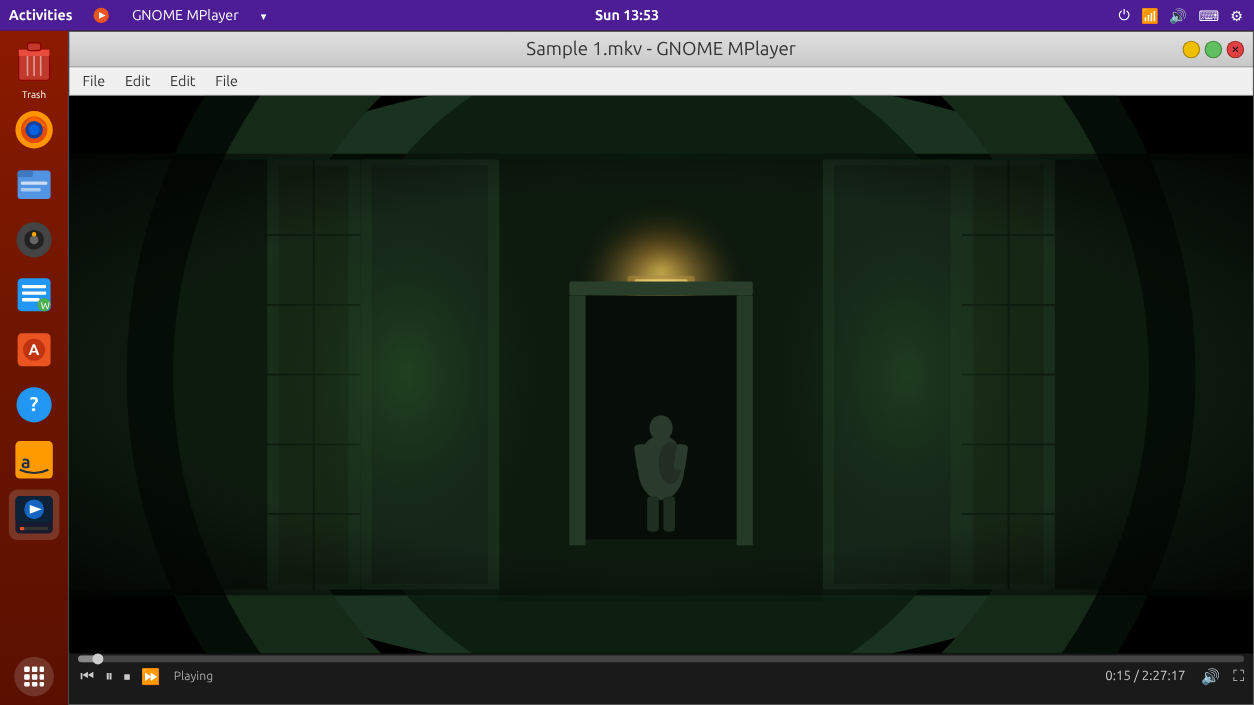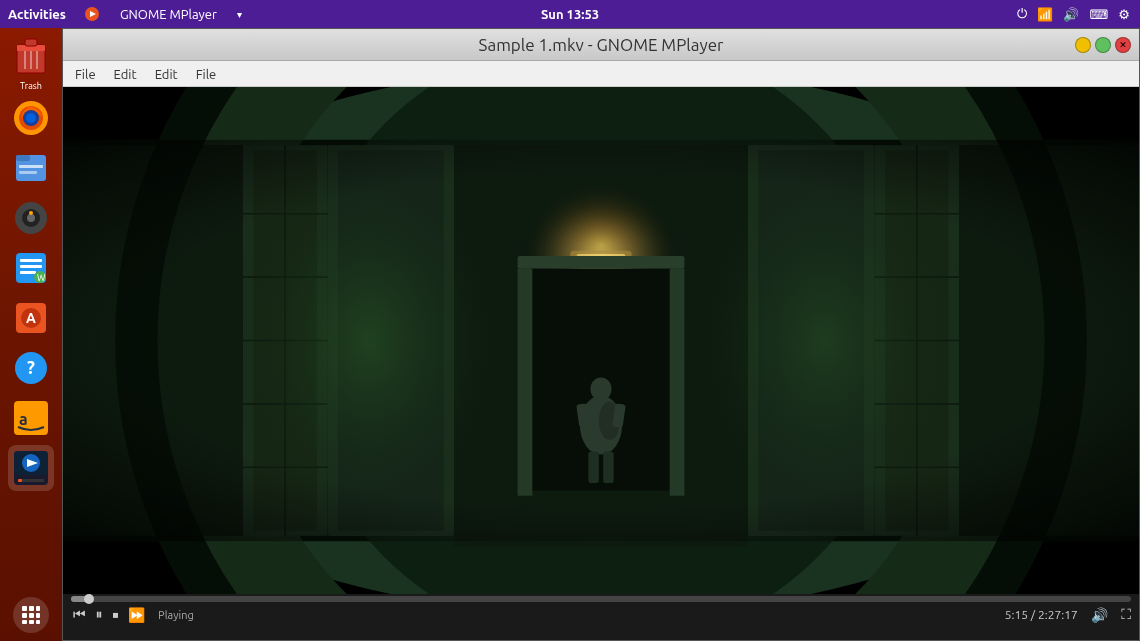--- a/index.html
+++ b/index.html
@@ -584,21 +584,21 @@
           <button class="ctrl-btn">⏮</button>
 
           <button class="ctrl-btn">⏸</button>
 
           <button class="ctrl-btn" style="font-size:12px;">⏹</button>
 
           <button class="ctrl-btn">⏩</button>
 
           <span id="status-text">Playing</span>
 
-          <span id="time-display">5:15 / 2:27:17</span>
+          <span id="time-display">0:15 / 2:27:17</span>
 
           <span id="volume-icon">🔊</span>
 
           <span id="fullscreen-btn">⛶</span>
         </div>
       </div>
 
     </div>
   </div>
 </div>

